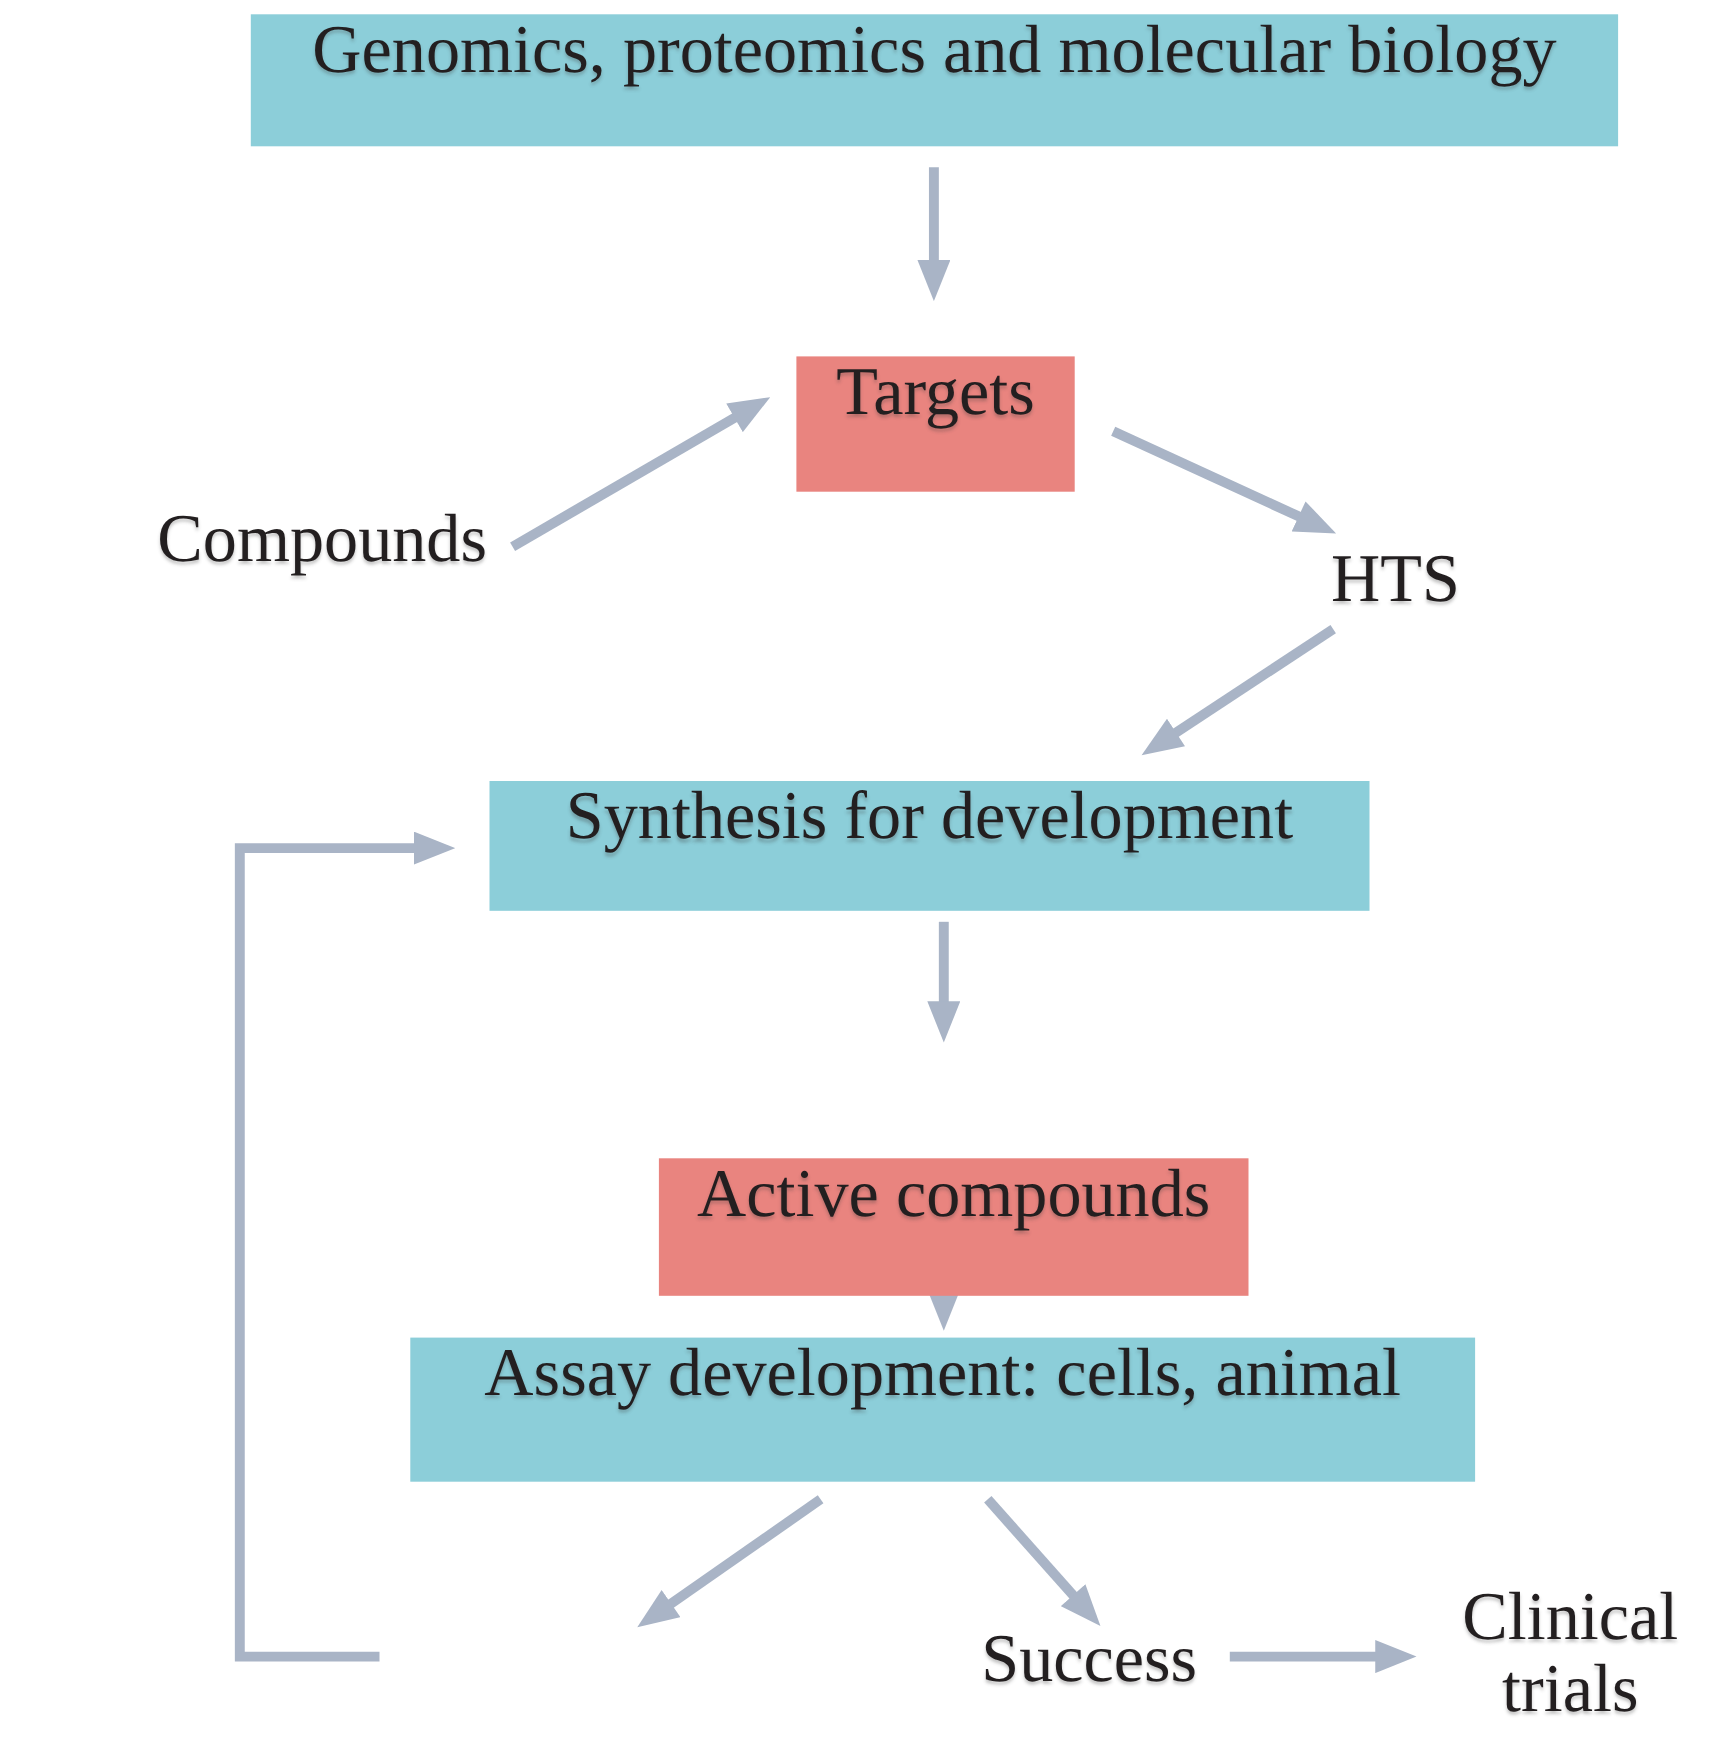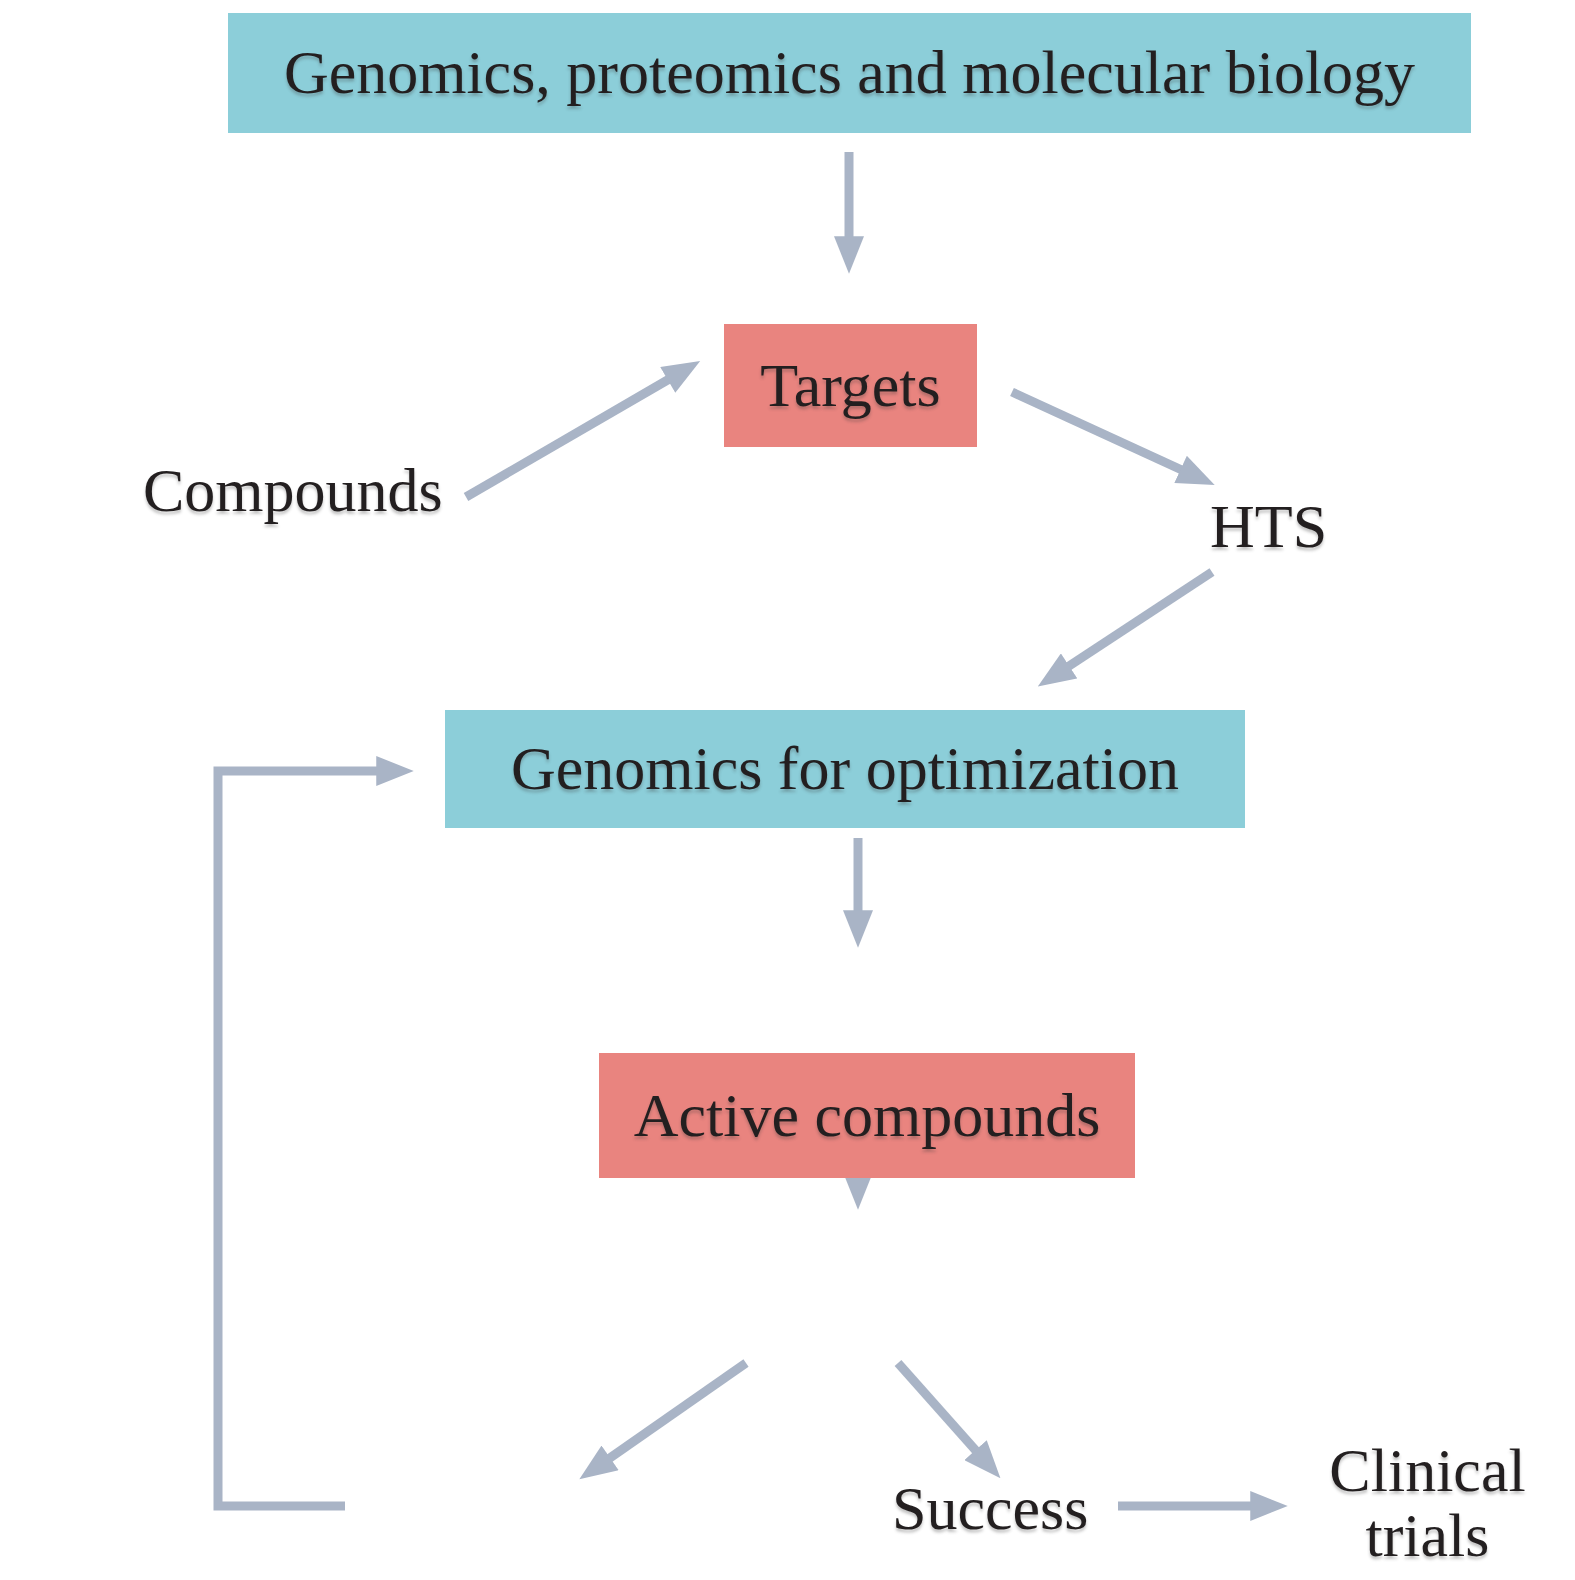--- a/index.html
+++ b/index.html
@@ -28,21 +28,20 @@
   .edge {
     stroke: var(--arrow);
     stroke-width: 9;
     fill: none;
     stroke-linejoin: miter;
     stroke-linecap: butt;
   }
   .box {
     position: absolute;
     display: flex;
-    align-items: center;
     justify-content: center;
     font-size: 62px;
     text-align: center;
     text-shadow: 0 3px 3px rgba(60,60,60,0.30);
     line-height: 1.05;
     font-family: Liberation Serif, serif;
   }
   .box.teal   { background: var(--teal); }
   .box.salmon { background: var(--salmon); margin-top: 45px; }
   .floating-label {
@@ -107,26 +106,29 @@
 
   <div class="box salmon" id="node-targets">
     <span>Targets</span>
   </div>
 
   <div class="floating-label" id="label-compounds">Compounds</div>
 
   <div class="floating-label" id="label-hts">HTS</div>
 
   <div class="box teal" id="node-synthesis">
-    <span>Genomics for optimization</span>
+    <span>Synthesis for development</span>
   </div>
 
   <div class="box salmon" id="node-active">
     <span>Active compounds</span>
   </div>
 
+  <div class="box teal" id="node-assay">
+    <span>Assay development: cells, animal</span>
+  </div>
 
 
   <div class="floating-label" id="label-success">Success</div>
 
   <div class="floating-label wrap" id="label-clinical">Clinical trials</div>
 
 </div>
 
 </body></html>

